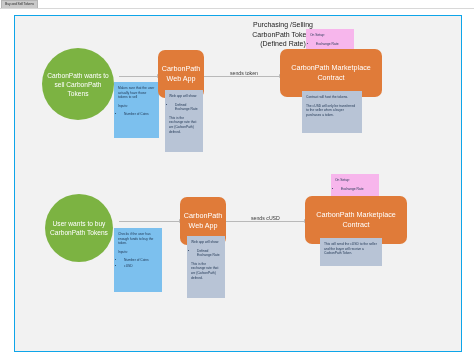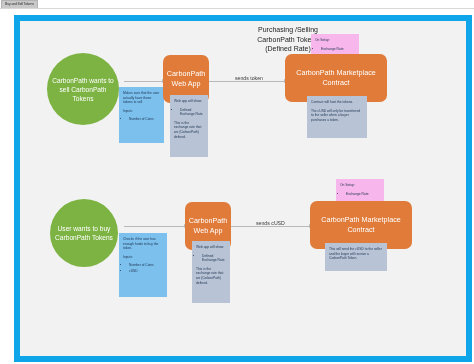--- a/index.html
+++ b/index.html
@@ -39,21 +39,21 @@
     overflow: hidden;
     letter-spacing: -0.1px;
   }
 
   
   .canvas {
     position: absolute;
     left: 14px; top: 15px;
     width: 446px; height: 335px;
     background: #f2f2f2;
-    border: 6px solid #0ea5e9;
+    border: 1px solid #0ea5e9;
   }
 
   
   .node { position: absolute; box-sizing: border-box; }
 
   .ellipse {
     border-radius: 50%;
     background: #7cb342;
     color: #ffffff;
     display: flex;

